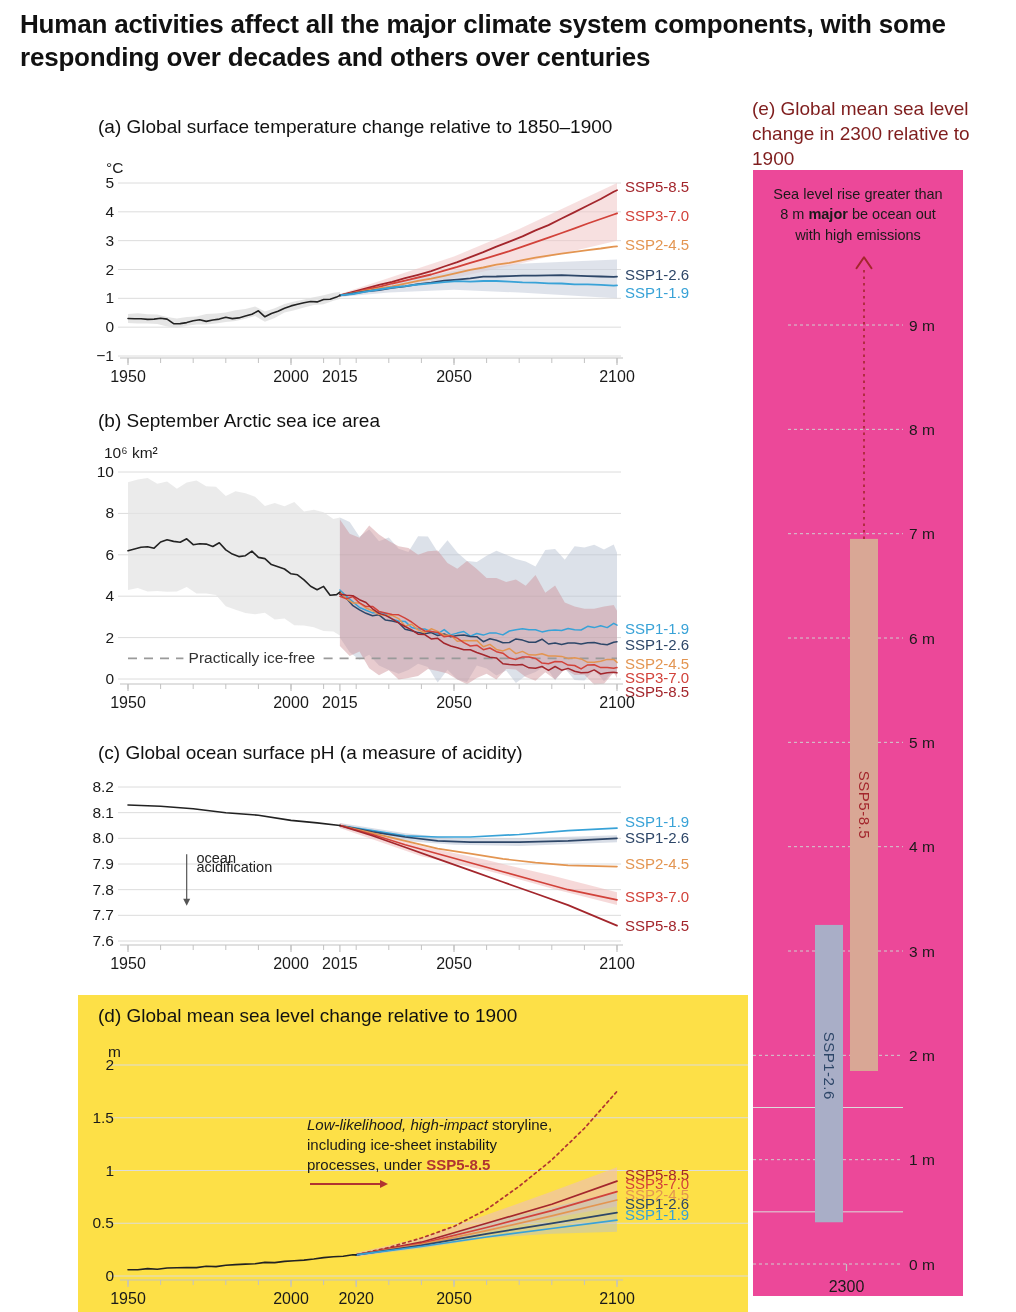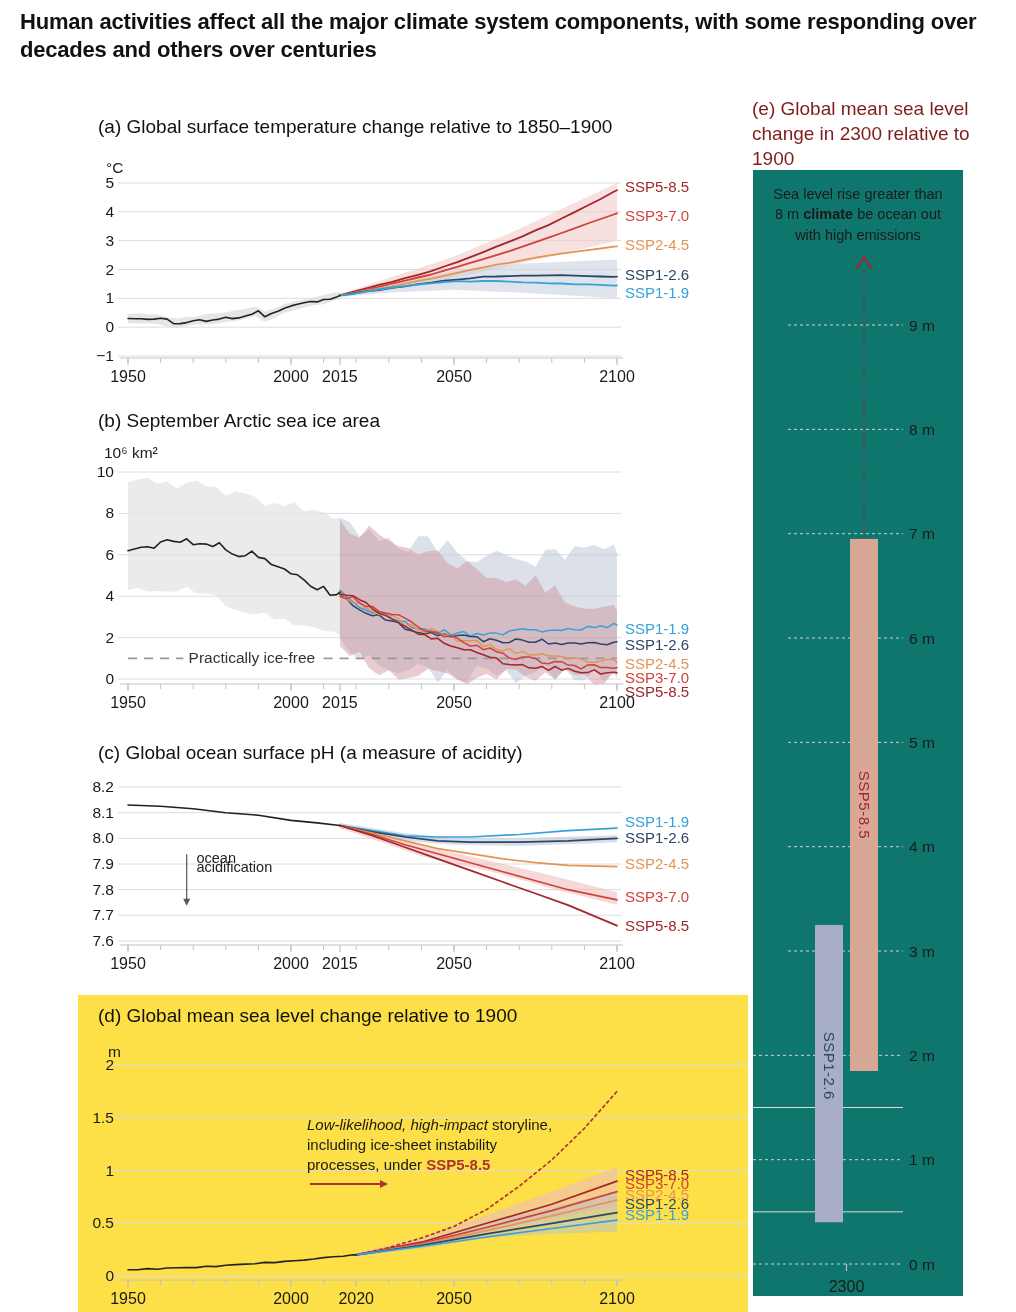--- a/index.html
+++ b/index.html
@@ -1,37 +1,37 @@
 <!DOCTYPE html>
 <html><head>
 <meta charset="utf-8">
 <style>
   html,body{margin:0;padding:0;background:#fff;}
   .fig{position:relative;width:1016px;height:1312px;background:#ffffff;
        font-family:"Liberation Sans",sans-serif;color:#1a1a1a;overflow:hidden;}
   h1{position:absolute;left:20px;top:8px;width:960px;margin:0;
-     font-size:22px;line-height:1.28;font-weight:bold;color:#111;letter-spacing:-0.2px;}
+     font-size:26px;line-height:1.28;font-weight:bold;color:#111;letter-spacing:-0.2px;}
   .panel{position:absolute;margin-top:12px;}
   .panel h3{position:absolute;margin:0;font-size:19px;font-weight:400;color:#111;
             white-space:nowrap;z-index:3;}
   .mount{position:absolute;left:0;top:0;right:0;bottom:0;z-index:1;}
   .dbox{background:#fde047;}
   .storyline{position:absolute;left:229px;top:120px;width:260px;z-index:4;
              font-size:15px;line-height:1.32;color:#1a1a1a;}
   .storyline .ital{font-style:italic;}
   .storyline .ssp-red{color:#b03431;font-weight:bold;}
   .sl-arrow{display:inline-block;width:76px;height:2px;background:#b03431;
             vertical-align:4px;margin-left:3px;position:relative;}
   .sl-arrow::after{content:"";position:absolute;right:-2px;top:-3px;
             border-left:8px solid #b03431;border-top:4px solid transparent;
             border-bottom:4px solid transparent;}
   .e-title{position:absolute;left:752px;top:96px;width:238px;font-size:19px;
            line-height:1.32;color:#7f1d1d;z-index:3;}
   .ebox{position:absolute;left:753px;top:170px;width:210px;height:1126px;
-        background:#0f766e;}
+        background:#ec4899;}
   .e-note{position:absolute;left:0;top:14px;width:210px;text-align:center;
           font-size:14.5px;line-height:1.4;color:#1a1a1a;z-index:3;}
   svg text{font-family:"Liberation Sans",sans-serif;}
 </style>
 </head>
 <body>
 
 <div class="fig">
   <h1>Human activities affect all the major climate system components, with some responding over decades and others over centuries</h1>
 
@@ -285,21 +285,21 @@
       <span>including ice-sheet instability</span><br>
       <span>processes, under </span><span class="ssp-red">SSP5-8.5</span><span class="sl-arrow"></span>
     </div>
   </section>
 
   <div class="e-title">(e) Global mean sea level change in 2300 relative to 1900</div>
 
   <div class="ebox">
     <div class="e-note">
       <span>Sea level rise greater than</span><br>
-      <span>8 m </span><b>climate</b><span> be ocean out</span><br>
+      <span>8 m </span><b>major</b><span> be ocean out</span><br>
       <span>with high emissions</span>
     </div>
     <div class="mount" id="mount-e"><svg width="210" height="1126" viewBox="0 0 210 1126">
           <line x1="0" y1="1041.835" x2="150" y2="1041.835" stroke="#dcdcdc" stroke-width="1"></line>
           <line x1="0" y1="937.505" x2="150" y2="937.505" stroke="#dcdcdc" stroke-width="1"></line>
           <line x1="0" y1="1094" x2="150" y2="1094" stroke="#cfcfcf" stroke-width="1" stroke-dasharray="3 3"></line>
           <text x="156" y="1099.5" fill="#1a1a1a" font-size="15.5">0 m</text>
           <line x1="0" y1="989.67" x2="150" y2="989.67" stroke="#cfcfcf" stroke-width="1" stroke-dasharray="3 3"></line>
           <text x="156" y="995.17" fill="#1a1a1a" font-size="15.5">1 m</text>
           <line x1="0" y1="885.34" x2="150" y2="885.34" stroke="#cfcfcf" stroke-width="1" stroke-dasharray="3 3"></line>

